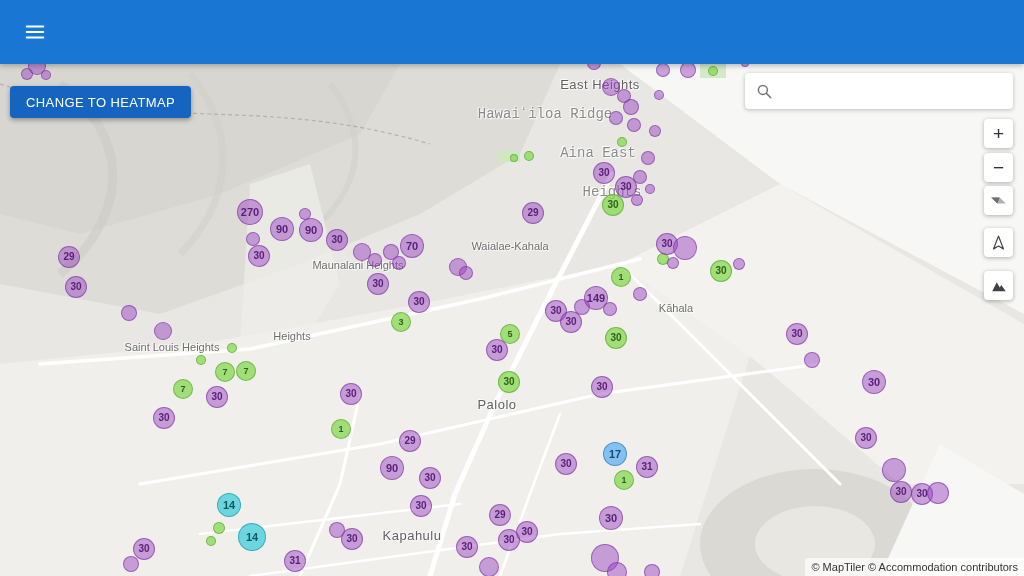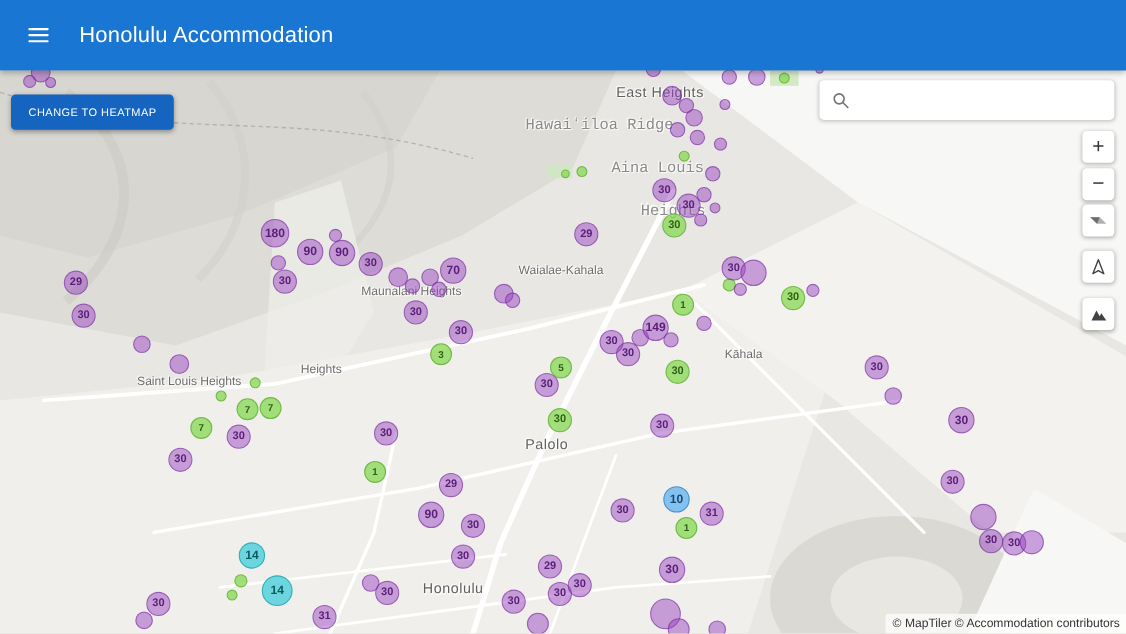--- a/index.html
+++ b/index.html
@@ -27,21 +27,21 @@
   .marker{position:absolute;transform:translate(-50%,-50%);border-radius:50%;
     display:flex;align-items:center;justify-content:center;font-weight:700;
     pointer-events:auto;cursor:pointer;box-sizing:border-box;line-height:1;}
   .m-purple{background:rgba(150,65,190,.48);border:1px solid rgba(118,40,158,.55);color:#5a1d7a;}
   .m-green{background:rgba(139,216,88,.78);border:1px solid rgba(100,178,58,.8);color:#2f6213;}
   .m-teal{background:rgba(78,208,218,.82);border:1px solid rgba(38,168,182,.85);color:#0a5c63;}
   .m-blue{background:rgba(108,183,240,.82);border:1px solid rgba(58,138,200,.85);color:#174a73;}
 
   
   .heatmap-btn{position:absolute;left:10px;top:86px;height:32px;padding:0 16px;z-index:6;
-    background:#1565c0;color:#fff;border:none;border-radius:4px;font-size:10px;font-weight:500;
+    background:#1565c0;color:#fff;border:none;border-radius:4px;font-size:13px;font-weight:500;
     letter-spacing:.4px;cursor:pointer;box-shadow:0 2px 5px rgba(0,0,0,.35);
     font-family:"Liberation Sans",sans-serif;}
   .search-box{position:absolute;left:745px;top:73px;width:268px;height:36px;z-index:6;
     background:#fff;border-radius:4px;box-shadow:0 1px 4px rgba(0,0,0,.25);
     display:flex;align-items:center;padding:0 10px;box-sizing:border-box;gap:8px;}
   .search-box input{border:none;outline:none;flex:1;font-size:14px;color:#333;
     font-family:"Liberation Sans",sans-serif;background:transparent;}
   .search-box input::placeholder{color:#9e9e9e;}
 
   .ctrl{position:absolute;right:11px;width:29px;height:29px;z-index:6;background:#fff;border:none;
@@ -90,29 +90,29 @@
     <rect x="700" y="0" width="26" height="14" fill="#cfe8c2" opacity="0.9"></rect>
     <rect x="498" y="86" width="22" height="12" fill="#cfe8c2" opacity="0.9"></rect>
 
     <path d="M0,20 C160,70 260,30 430,80" stroke="#9a9a98" stroke-width="1.2" stroke-dasharray="4 3" fill="none" opacity="0.6"></path>
   </svg>
 </div>
 
 <div class="labels-layer">
     <span class="map-label lg" style="left: 600px; top: 84px;">East Heights</span>
     <span class="map-label sm" style="left: 545px; top: 114px;">Hawaiʻiloa Ridge</span>
-    <span class="map-label sm" style="left: 598px; top: 153px;">Aina Louis</span>
+    <span class="map-label sm" style="left: 598px; top: 153px;">Aina East</span>
     <span class="map-label sm" style="left: 612px; top: 192px;">Heights</span>
     <span class="map-label md" style="left: 510px; top: 246px;">Waialae-Kahala</span>
-    <span class="map-label md" style="left: 374px; top: 265px;">Maunalani Heights</span>
+    <span class="map-label md" style="left: 358px; top: 265px;">Maunalani Heights</span>
     <span class="map-label md" style="left: 292px; top: 336px;">Heights</span>
     <span class="map-label md" style="left: 172px; top: 347px;">Saint Louis Heights</span>
-    <span class="map-label md" style="left: 676px; top: 322px;">Kāhala</span>
+    <span class="map-label md" style="left: 676px; top: 308px;">Kāhala</span>
     <span class="map-label lg" style="left: 497px; top: 404px;">Palolo</span>
-    <span class="map-label lg" style="left: 412px; top: 535px;">Honolulu</span>
+    <span class="map-label lg" style="left: 412px; top: 535px;">Kapahulu</span>
   </div>
 
 <div class="markers-layer">
     <div class="marker m-purple" style="left: 37px; top: 66px; height: 18px; width: 18px; font-size: 8px;"></div>
     <div class="marker m-purple" style="left: 27px; top: 74px; height: 12px; width: 12px; font-size: 8px;"></div>
     <div class="marker m-purple" style="left: 46px; top: 75px; height: 10px; width: 10px; font-size: 8px;"></div>
     <div class="marker m-purple" style="left: 594px; top: 63px; height: 14px; width: 14px; font-size: 8px;"></div>
     <div class="marker m-purple" style="left: 611px; top: 87px; height: 18px; width: 18px; font-size: 8px;"></div>
     <div class="marker m-purple" style="left: 624px; top: 96px; height: 14px; width: 14px; font-size: 8px;"></div>
     <div class="marker m-purple" style="left: 631px; top: 107px; height: 16px; width: 16px; font-size: 8px;"></div>
@@ -128,21 +128,21 @@
     <div class="marker m-purple" style="left: 659px; top: 95px; height: 10px; width: 10px; font-size: 8px;"></div>
     <div class="marker m-purple" style="left: 604px; top: 173px; height: 22px; width: 22px; font-size: 10px;">30</div>
     <div class="marker m-purple" style="left: 626px; top: 187px; height: 22px; width: 22px; font-size: 10px;">30</div>
     <div class="marker m-purple" style="left: 640px; top: 177px; height: 14px; width: 14px; font-size: 8px;"></div>
     <div class="marker m-green" style="left: 613px; top: 205px; height: 22px; width: 22px; font-size: 10px;">30</div>
     <div class="marker m-purple" style="left: 637px; top: 200px; height: 12px; width: 12px; font-size: 8px;"></div>
     <div class="marker m-purple" style="left: 650px; top: 189px; height: 10px; width: 10px; font-size: 8px;"></div>
     <div class="marker m-green" style="left: 529px; top: 156px; height: 10px; width: 10px; font-size: 8px;"></div>
     <div class="marker m-green" style="left: 514px; top: 158px; height: 8px; width: 8px; font-size: 8px;"></div>
     <div class="marker m-purple" style="left: 533px; top: 213px; height: 22px; width: 22px; font-size: 10px;">29</div>
-    <div class="marker m-purple" style="left: 250px; top: 212px; height: 26px; width: 26px; font-size: 11px;">180</div>
+    <div class="marker m-purple" style="left: 250px; top: 212px; height: 26px; width: 26px; font-size: 11px;">270</div>
     <div class="marker m-purple" style="left: 253px; top: 239px; height: 14px; width: 14px; font-size: 8px;"></div>
     <div class="marker m-purple" style="left: 259px; top: 256px; height: 22px; width: 22px; font-size: 10px;">30</div>
     <div class="marker m-purple" style="left: 282px; top: 229px; height: 24px; width: 24px; font-size: 11px;">90</div>
     <div class="marker m-purple" style="left: 311px; top: 230px; height: 24px; width: 24px; font-size: 11px;">90</div>
     <div class="marker m-purple" style="left: 305px; top: 214px; height: 12px; width: 12px; font-size: 8px;"></div>
     <div class="marker m-purple" style="left: 337px; top: 240px; height: 22px; width: 22px; font-size: 10px;">30</div>
     <div class="marker m-purple" style="left: 362px; top: 252px; height: 18px; width: 18px; font-size: 8px;"></div>
     <div class="marker m-purple" style="left: 375px; top: 260px; height: 14px; width: 14px; font-size: 8px;"></div>
     <div class="marker m-purple" style="left: 391px; top: 252px; height: 16px; width: 16px; font-size: 8px;"></div>
     <div class="marker m-purple" style="left: 412px; top: 246px; height: 24px; width: 24px; font-size: 11px;">70</div>
@@ -207,32 +207,31 @@
     <div class="marker m-purple" style="left: 467px; top: 547px; height: 22px; width: 22px; font-size: 10px;">30</div>
     <div class="marker m-purple" style="left: 500px; top: 515px; height: 22px; width: 22px; font-size: 10px;">29</div>
     <div class="marker m-purple" style="left: 509px; top: 540px; height: 22px; width: 22px; font-size: 10px;">30</div>
     <div class="marker m-purple" style="left: 527px; top: 532px; height: 22px; width: 22px; font-size: 10px;">30</div>
     <div class="marker m-purple" style="left: 489px; top: 567px; height: 20px; width: 20px; font-size: 9px;"></div>
     <div class="marker m-purple" style="left: 566px; top: 464px; height: 22px; width: 22px; font-size: 10px;">30</div>
     <div class="marker m-purple" style="left: 611px; top: 518px; height: 24px; width: 24px; font-size: 11px;">30</div>
     <div class="marker m-purple" style="left: 605px; top: 558px; height: 28px; width: 28px; font-size: 11px;"></div>
     <div class="marker m-purple" style="left: 617px; top: 572px; height: 20px; width: 20px; font-size: 9px;"></div>
     <div class="marker m-purple" style="left: 647px; top: 467px; height: 22px; width: 22px; font-size: 10px;">31</div>
-    <div class="marker m-blue" style="left: 615px; top: 454px; height: 24px; width: 24px; font-size: 11px;">10</div>
+    <div class="marker m-blue" style="left: 615px; top: 454px; height: 24px; width: 24px; font-size: 11px;">17</div>
     <div class="marker m-green" style="left: 624px; top: 480px; height: 20px; width: 20px; font-size: 9px;">1</div>
     <div class="marker m-purple" style="left: 652px; top: 572px; height: 16px; width: 16px; font-size: 8px;"></div>
   </div>
 
 <header class="app-bar">
   <button class="menu-btn">
     <svg width="22" height="22" viewBox="0 0 24 24">
       <path d="M3 6h18M3 12h18M3 18h18" stroke="#ffffff" stroke-width="2.2" stroke-linecap="round"></path>
     </svg>
   </button>
-  <h1 class="app-title">Honolulu Accommodation</h1>
 </header>
 
 <button class="heatmap-btn">CHANGE TO HEATMAP</button>
 
 <div class="search-box">
   <svg width="18" height="18" viewBox="0 0 24 24">
     <circle cx="10.5" cy="10.5" r="6" fill="none" stroke="#757575" stroke-width="2"></circle>
     <line x1="15.2" y1="15.2" x2="21" y2="21" stroke="#757575" stroke-width="2" stroke-linecap="round"></line>
   </svg>
 </div>

